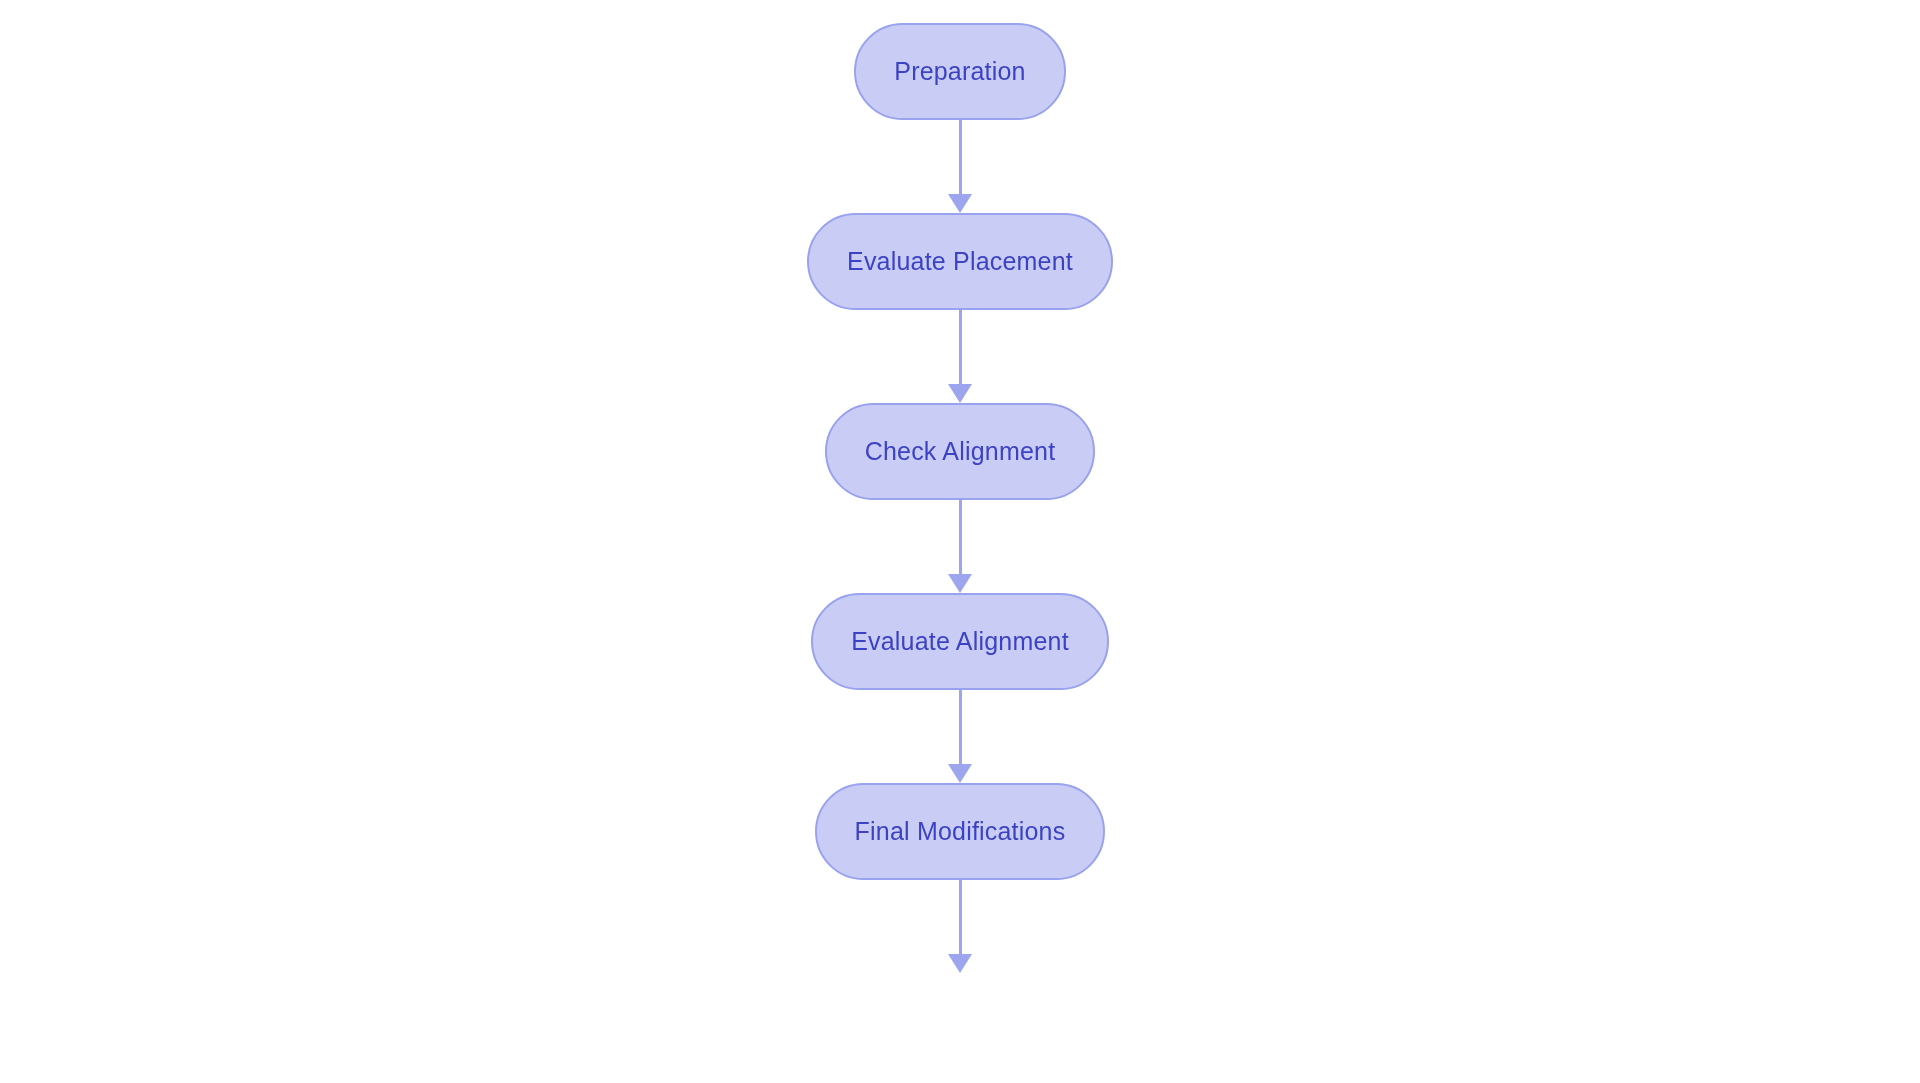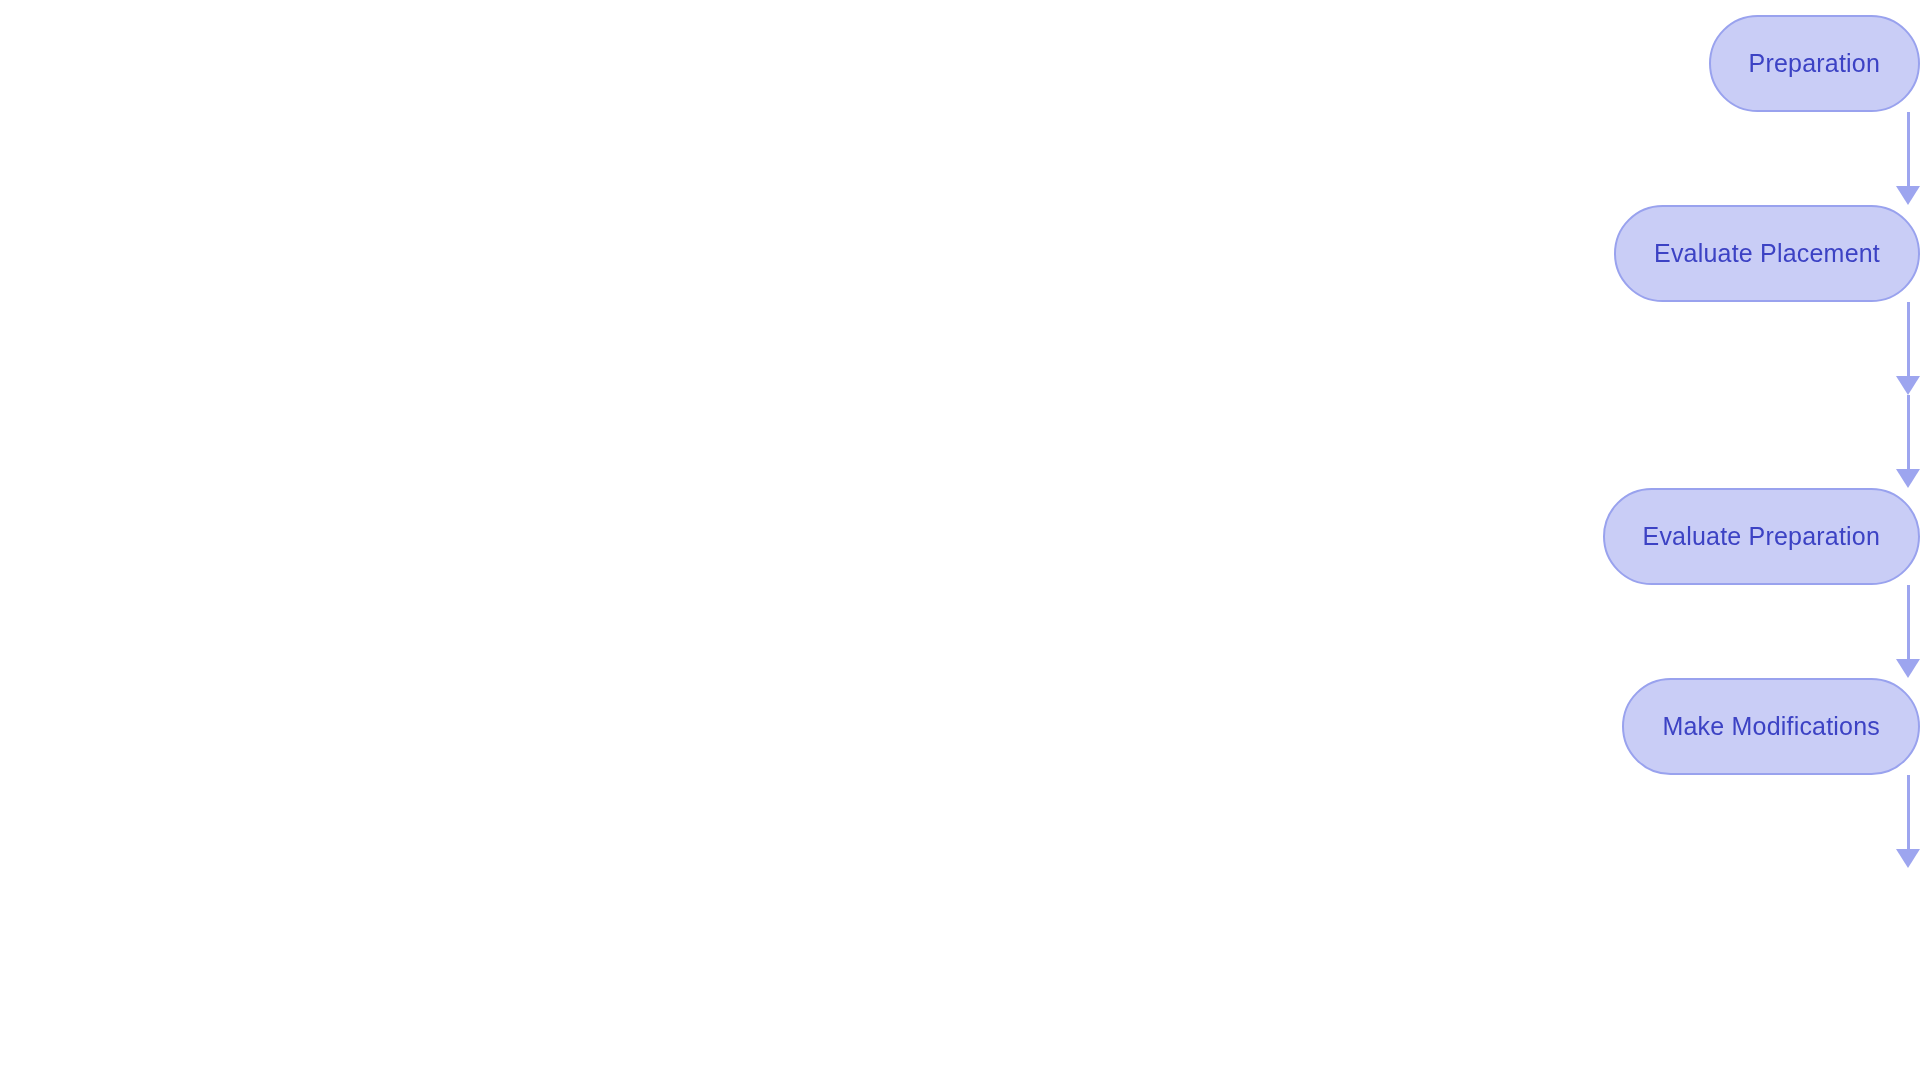--- a/index.html
+++ b/index.html
@@ -16,22 +16,22 @@
     font-family: "Liberation Sans", sans-serif;
   }
   .canvas {
     position: relative;
     width: 1920px;
     height: 1083px;
     background: var(--bg);
     overflow: hidden;
     display: flex;
     flex-direction: column;
-    align-items: flex-end;
-    padding-top: 15px;
+    align-items: center;
+    padding-top: 23px;
   }
   .flow-node {
     height: 97px;
     padding: 0 38px;
     border-radius: 48.5px;
     background: var(--node-fill);
     border: 2px solid var(--node-border);
     display: flex;
     align-items: center;
     justify-content: center;
@@ -79,37 +79,40 @@
 
   <div class="flow-node">
     <span class="node-label">Evaluate Placement</span>
   </div>
 
   <div class="connector">
     <div class="stem"></div>
     <div class="head"></div>
   </div>
 
-
-  <div class="connector">
-    <div class="stem"></div>
-    <div class="head"></div>
-  </div>
-
   <div class="flow-node">
-    <span class="node-label">Evaluate Preparation</span>
+    <span class="node-label">Check Alignment</span>
   </div>
 
   <div class="connector">
     <div class="stem"></div>
     <div class="head"></div>
   </div>
 
   <div class="flow-node">
-    <span class="node-label">Make Modifications</span>
+    <span class="node-label">Evaluate Alignment</span>
+  </div>
+
+  <div class="connector">
+    <div class="stem"></div>
+    <div class="head"></div>
+  </div>
+
+  <div class="flow-node">
+    <span class="node-label">Final Modifications</span>
   </div>
 
   <div class="connector">
     <div class="stem"></div>
     <div class="head"></div>
   </div>
 
 
 </div>
 

